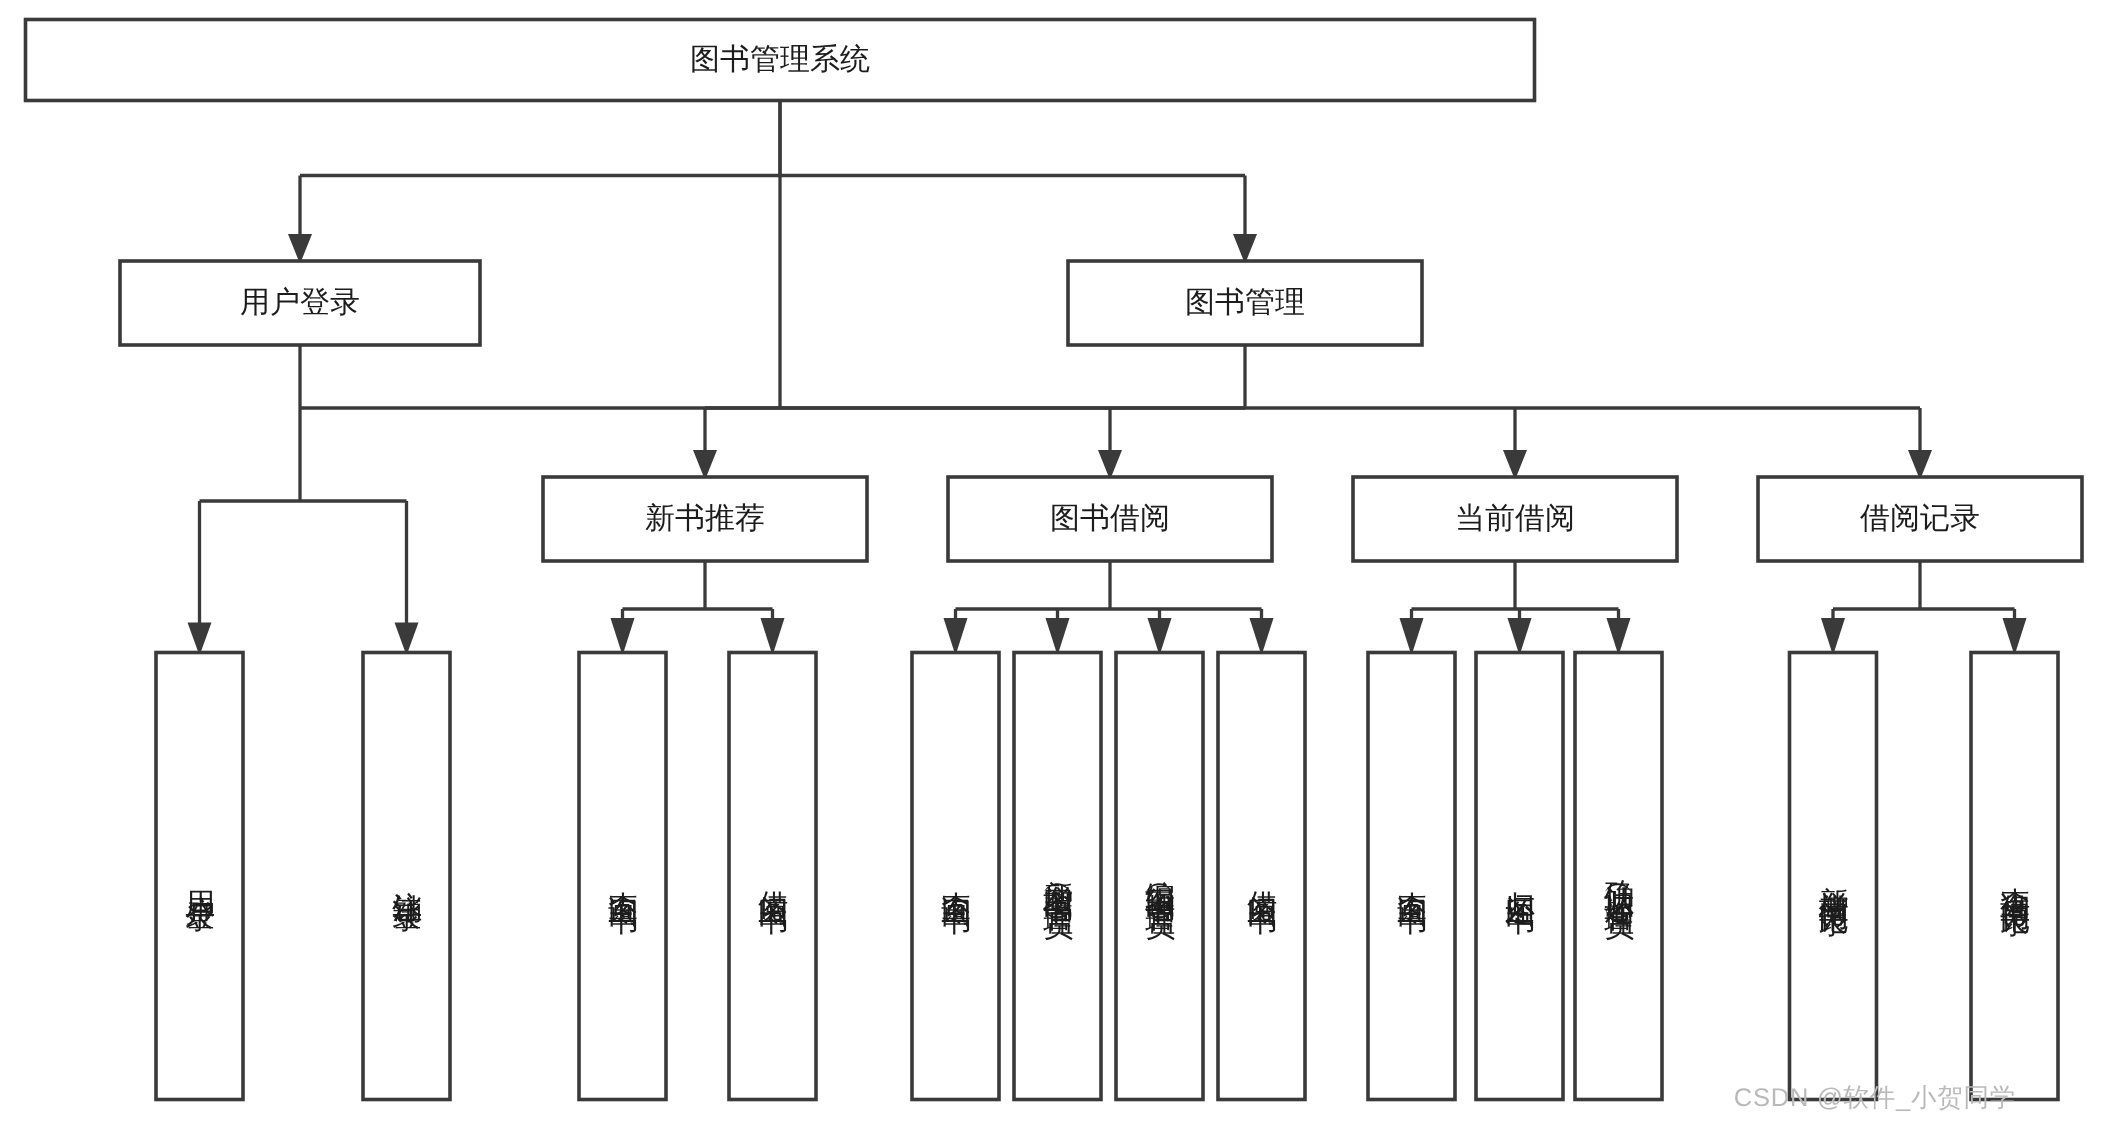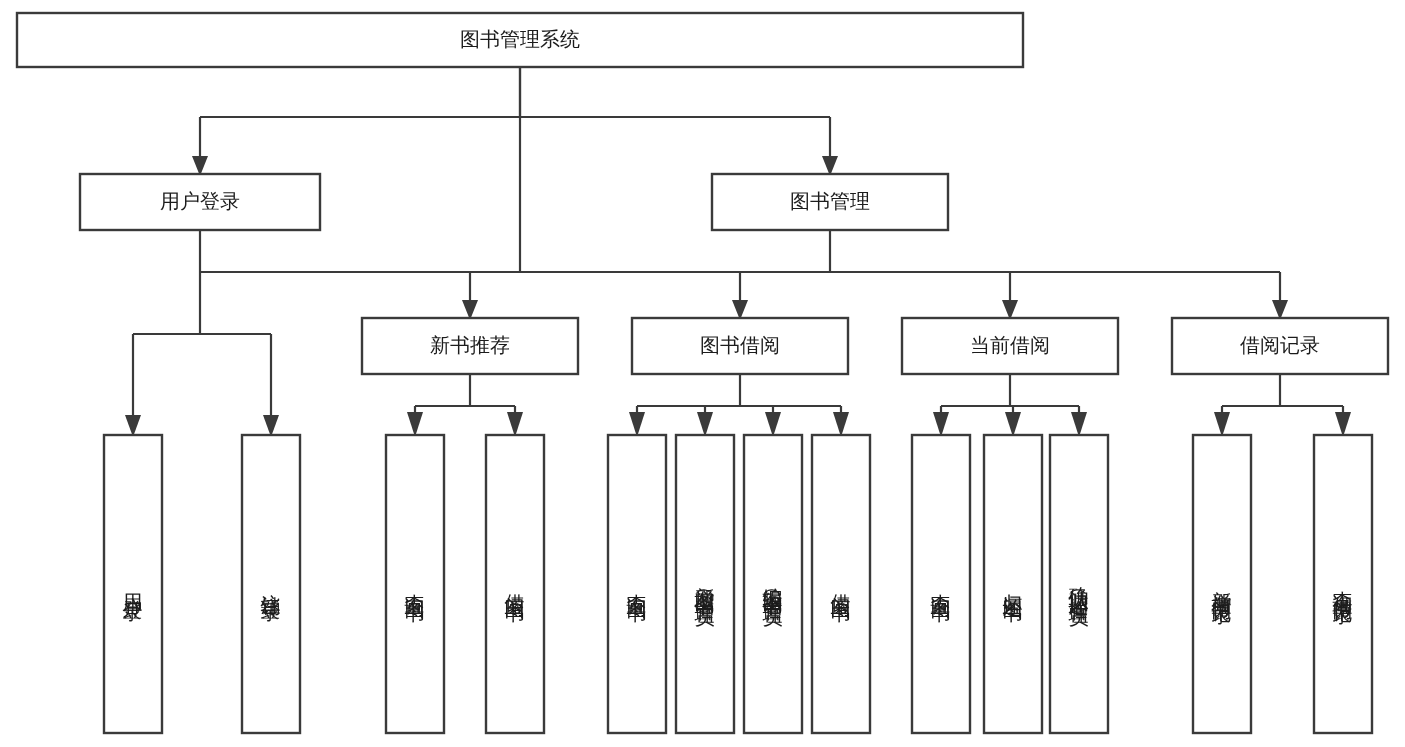--- a/index.html
+++ b/index.html
@@ -211,14 +211,15 @@
       <div class="node-label-v" style="left: 676px; top: 435px; width: 58px; height: 298px;">新增图书（管理员）</div>
       <div class="node-label-v" style="left: 744px; top: 435px; width: 58px; height: 298px;">编辑图书（管理员）</div>
       <div class="node-label-v" style="left: 812px; top: 435px; width: 58px; height: 298px;">借阅图书</div>
       <div class="node-label-v" style="left: 912px; top: 435px; width: 58px; height: 298px;">查询图书</div>
       <div class="node-label-v" style="left: 984px; top: 435px; width: 58px; height: 298px;">归还图书</div>
       <div class="node-label-v" style="left: 1050px; top: 435px; width: 58px; height: 298px;">确认归还（管理员）</div>
       <div class="node-label-v" style="left: 1193px; top: 435px; width: 58px; height: 298px;">新增借阅记录</div>
       <div class="node-label-v" style="left: 1314px; top: 435px; width: 58px; height: 298px;">查询借阅记录</div>
     </div>
 
+  <div class="watermark">CSDN @软件_小贺同学</div>
 
 </div>
 
 </body></html>

